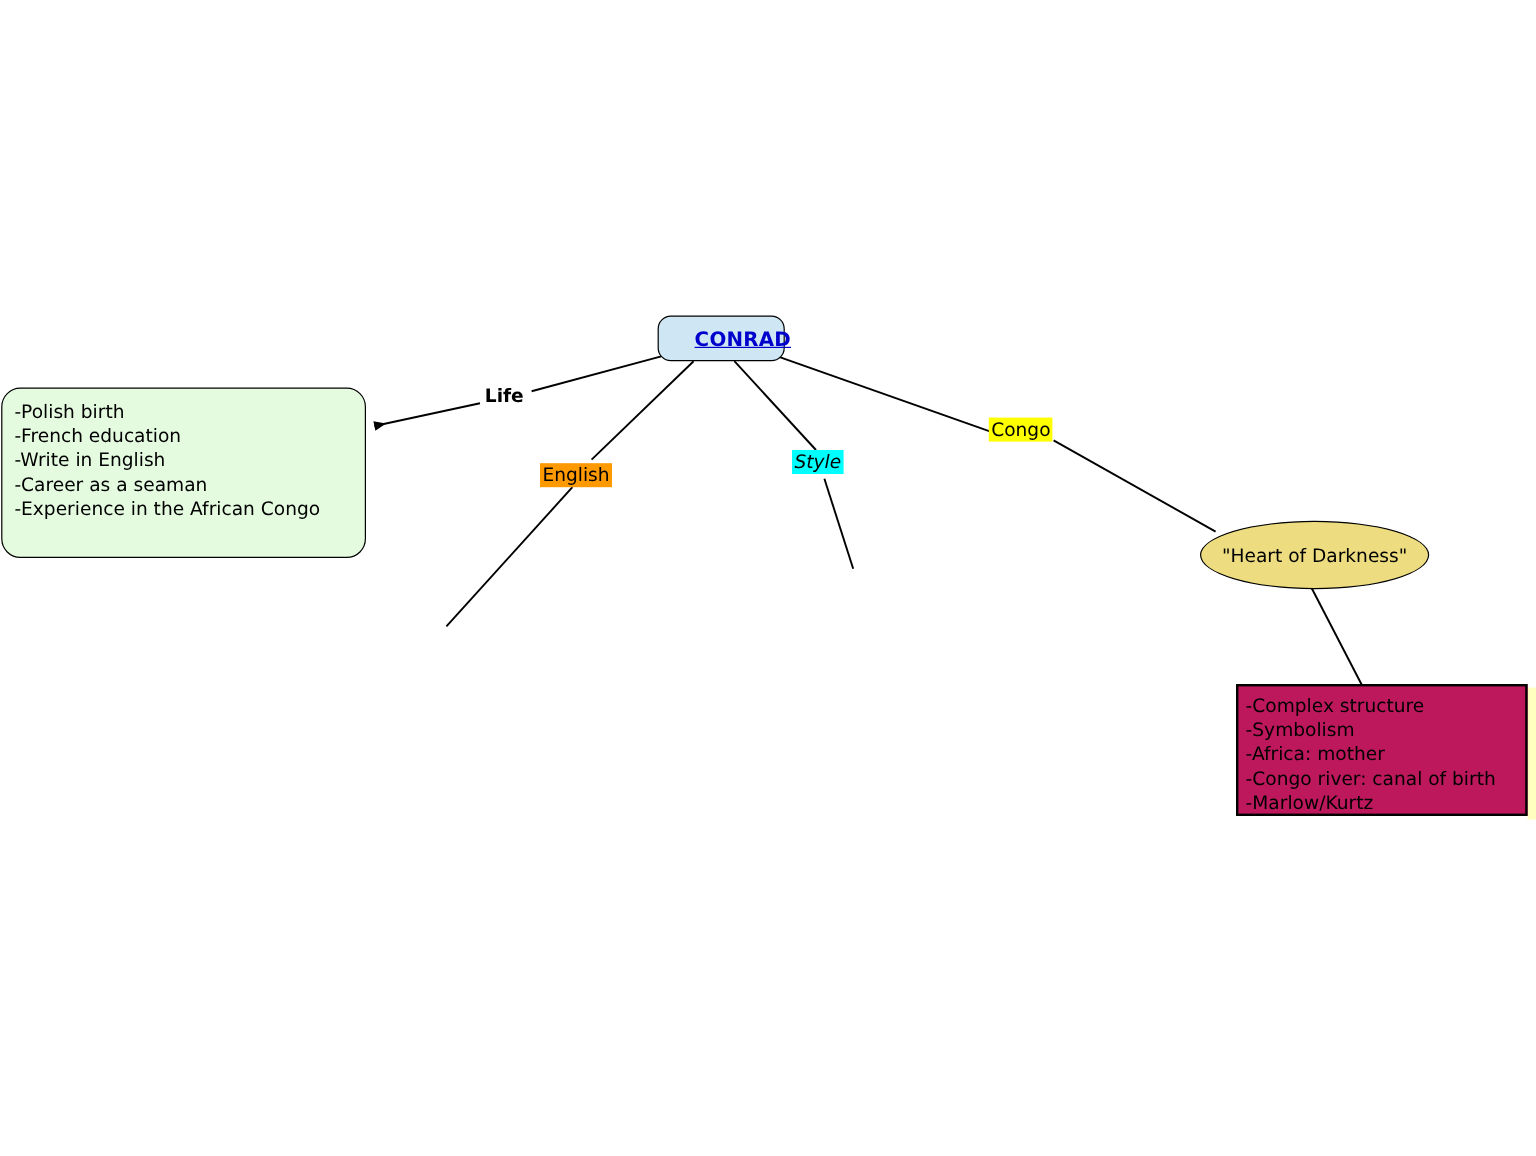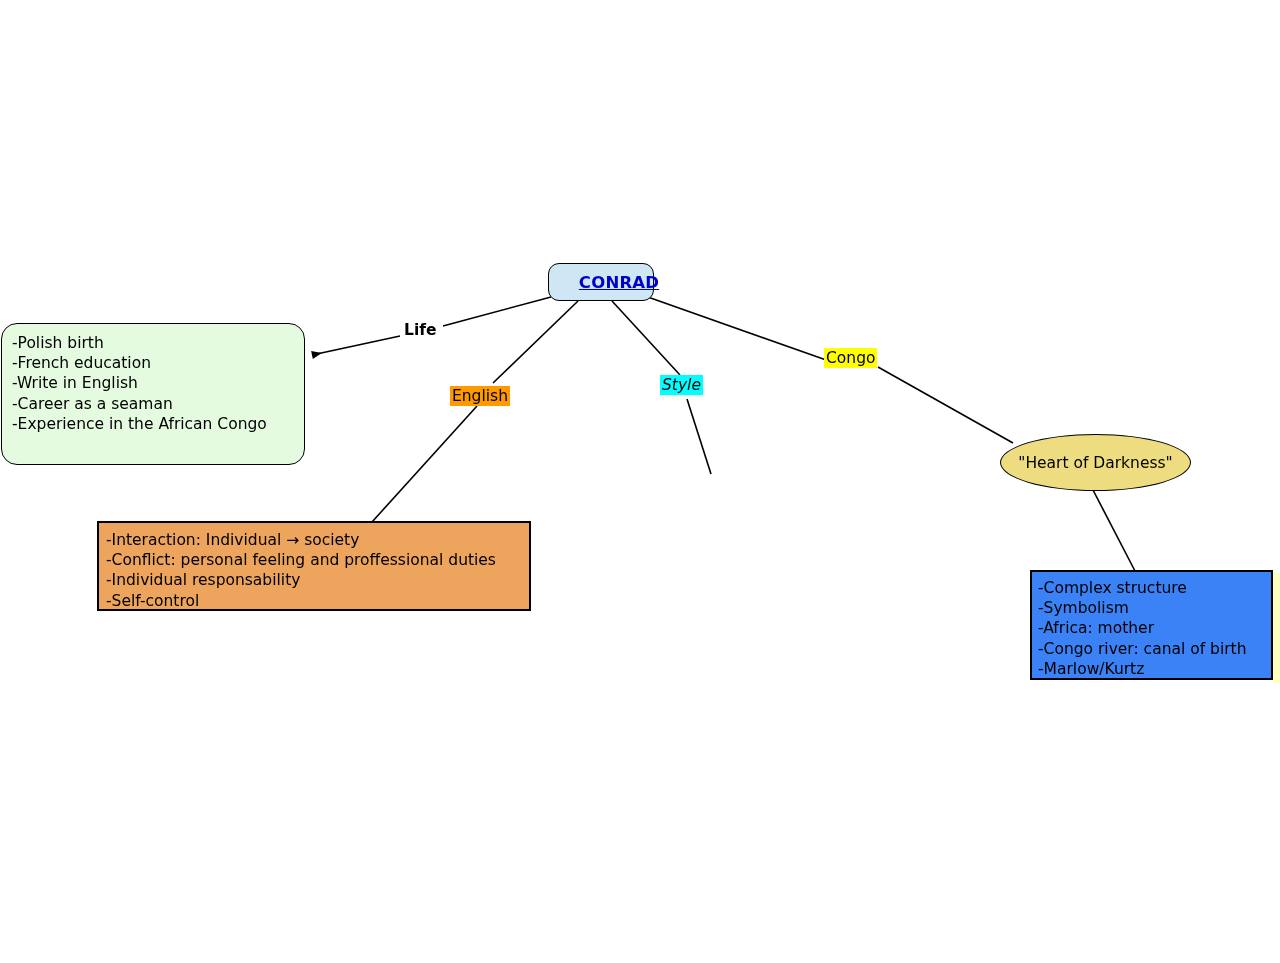--- a/index.html
+++ b/index.html
@@ -131,21 +131,21 @@
     color: #000000;
   }
 
   
   #hod-box {
     position: absolute;
     left: 1030px;
     top: 570px;
     width: 243px;
     height: 110px;
-    background: #3b82f6;
+    background: #be185d;
     border: 2px solid #000000;
     box-sizing: border-box;
     padding: 6px 0 0 6px;
     z-index: 4;
   }
   
   #hod-box-overflow {
     position: absolute;
     left: 1273px;
     top: 573px;
@@ -208,26 +208,20 @@
 
   <div id="life-box">
     <div class="node-lines">-Polish birth
 -French education
 -Write in English
 -Career as a seaman
 -Experience in the African Congo</div>
   </div>
   <div class="edge-label" id="label-life">Life</div>
 
-  <div id="themes-box">
-    <div class="node-lines">-Interaction: Individual → society
--Conflict: personal feeling and proffessional duties
--Individual responsability
--Self-control</div>
-  </div>
   <div class="edge-label" id="label-themes">English</div>
 
   <div class="edge-label" id="label-style">Style</div>
 
   <div class="edge-label" id="label-work">Congo</div>
   <div id="hod-ellipse">
     <span class="title">"Heart of Darkness"</span>
   </div>
   <div id="hod-box">
     <div class="node-lines">-Complex structure

